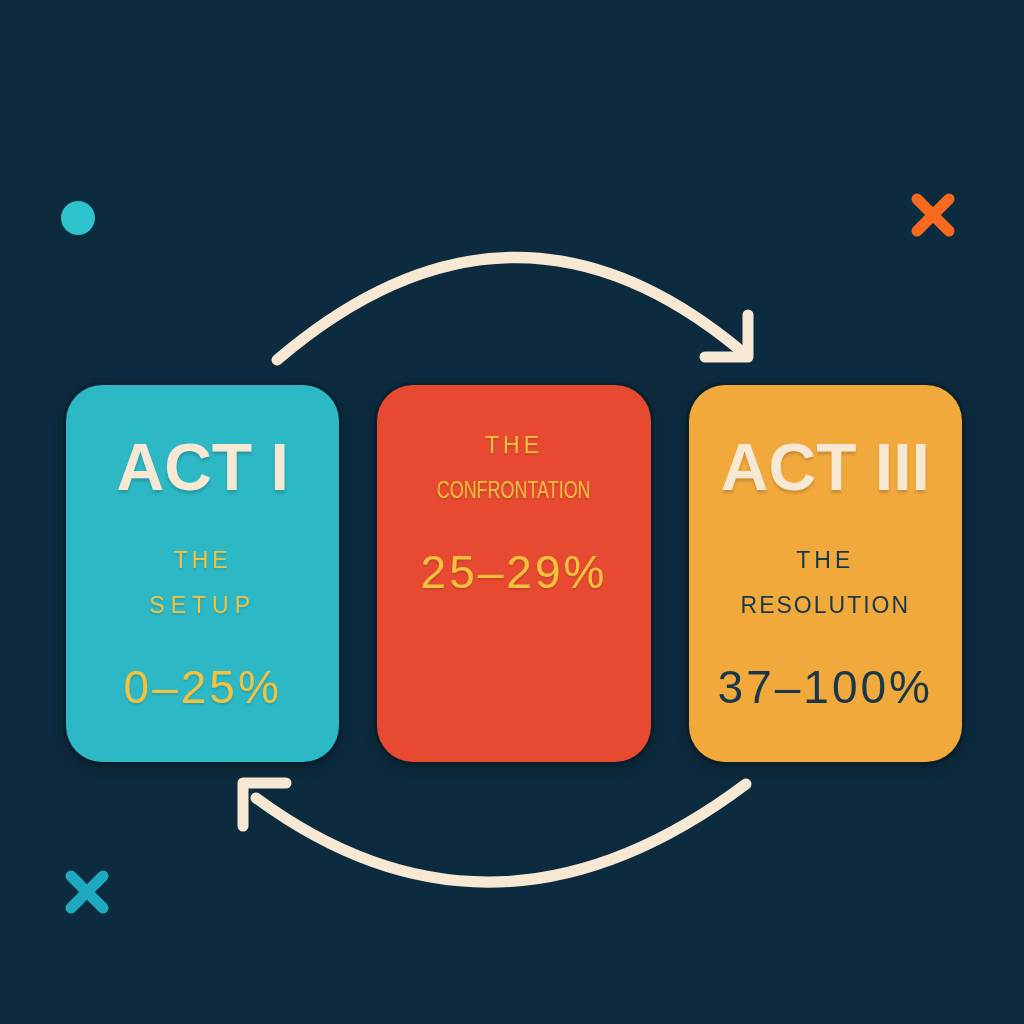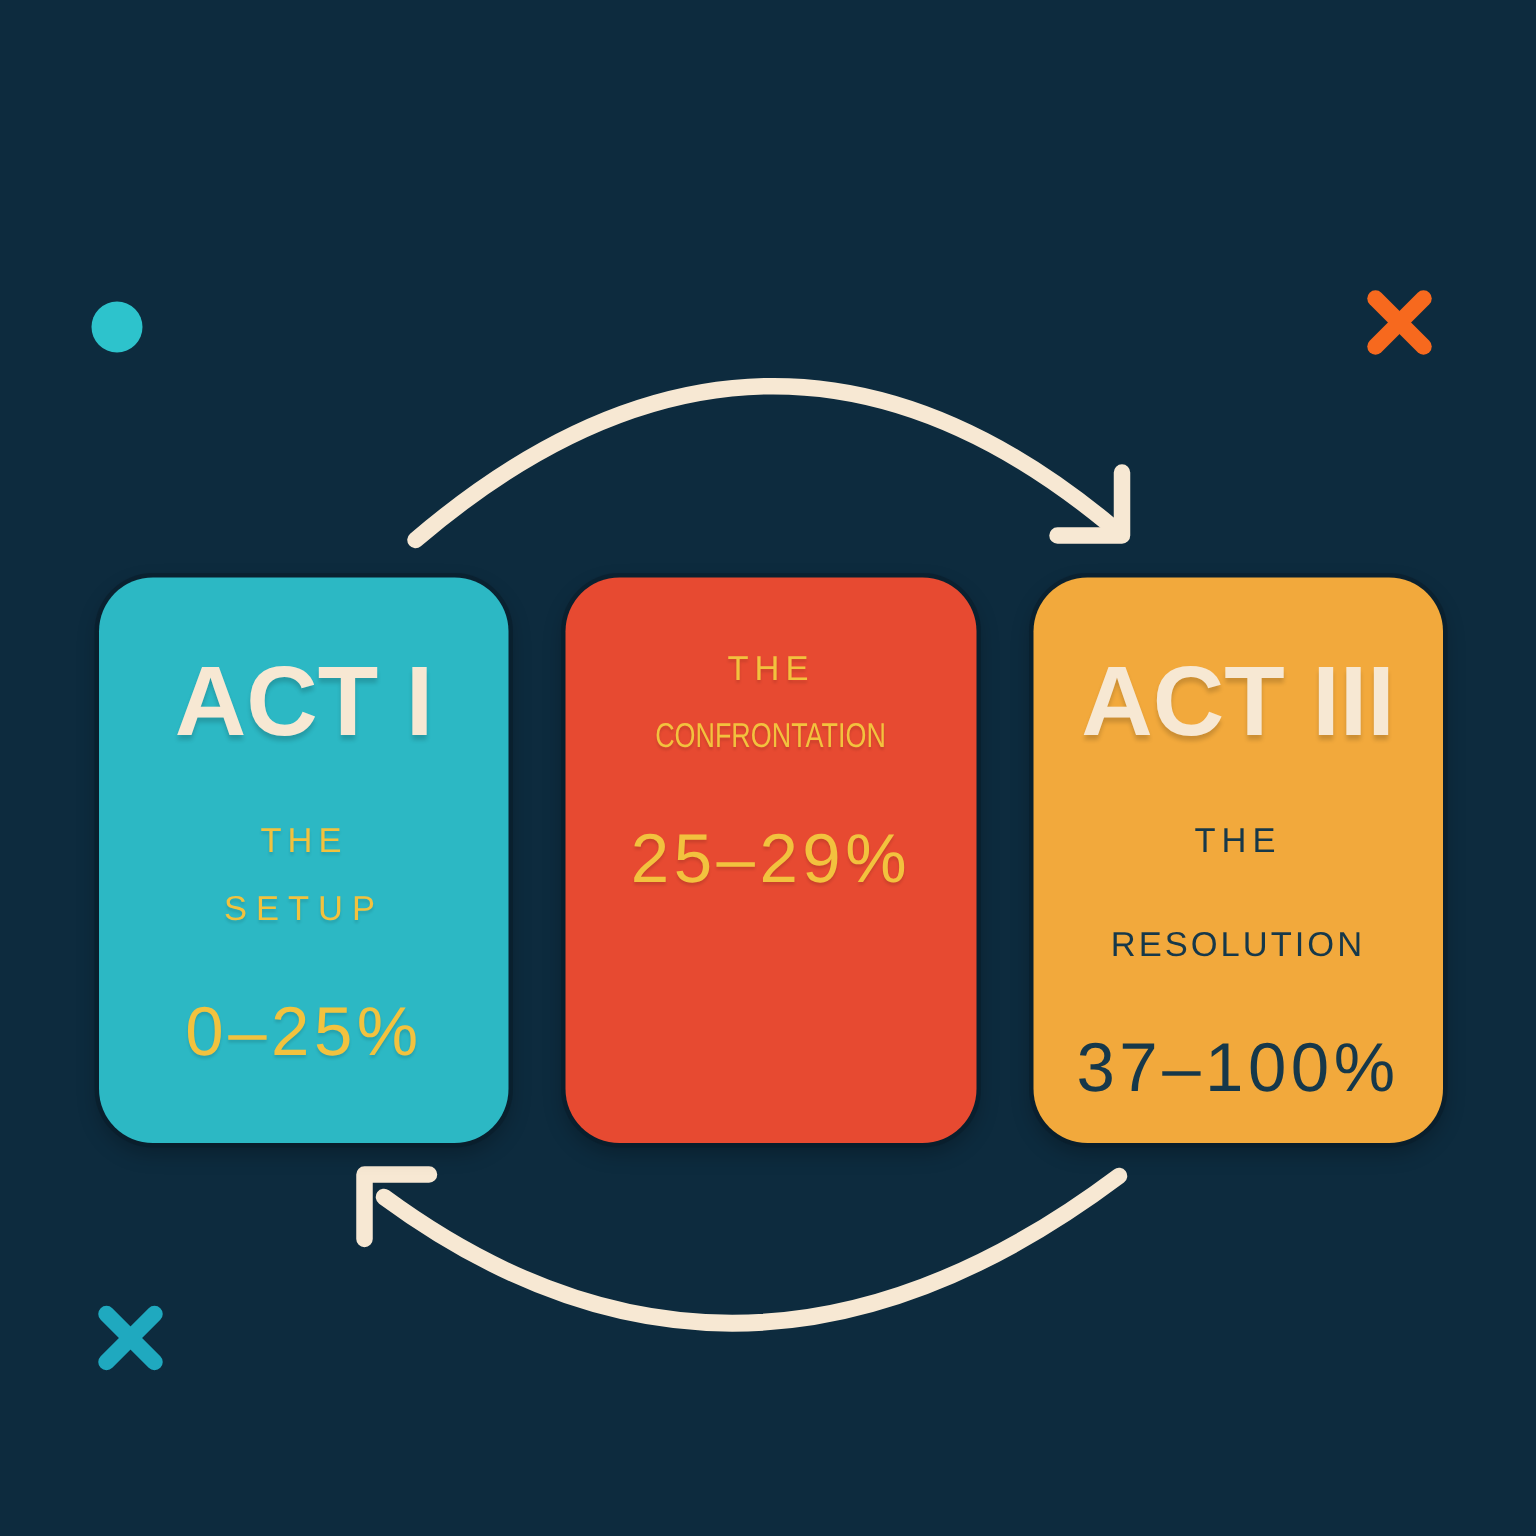--- a/index.html
+++ b/index.html
@@ -95,21 +95,21 @@
     font-weight: normal;
     line-height: 45px;
   }
   .sub1 { letter-spacing: 4px; }
   .sub2 { letter-spacing: 6px; white-space: nowrap; }
   .sub2.condensed {
     letter-spacing: 0;
     transform: scaleX(0.78);
     transform-origin: 50% 50%;
   }
-  .sub2.semi-condensed { letter-spacing: 2px; margin-top: 24px; }
+  .sub2.semi-condensed { letter-spacing: 2px; }
   .range {
     margin-top: 36px;
     font-size: 46px;
     font-weight: normal;
     line-height: 1;
     letter-spacing: 3px;
   }
   .yellow-text { color: var(--yellow, #F2C23E); text-shadow: 0 2px 2px rgba(0,0,0,0.12); }
   .ink-text    { color: var(--ink,    #16384A); }
 </style>

